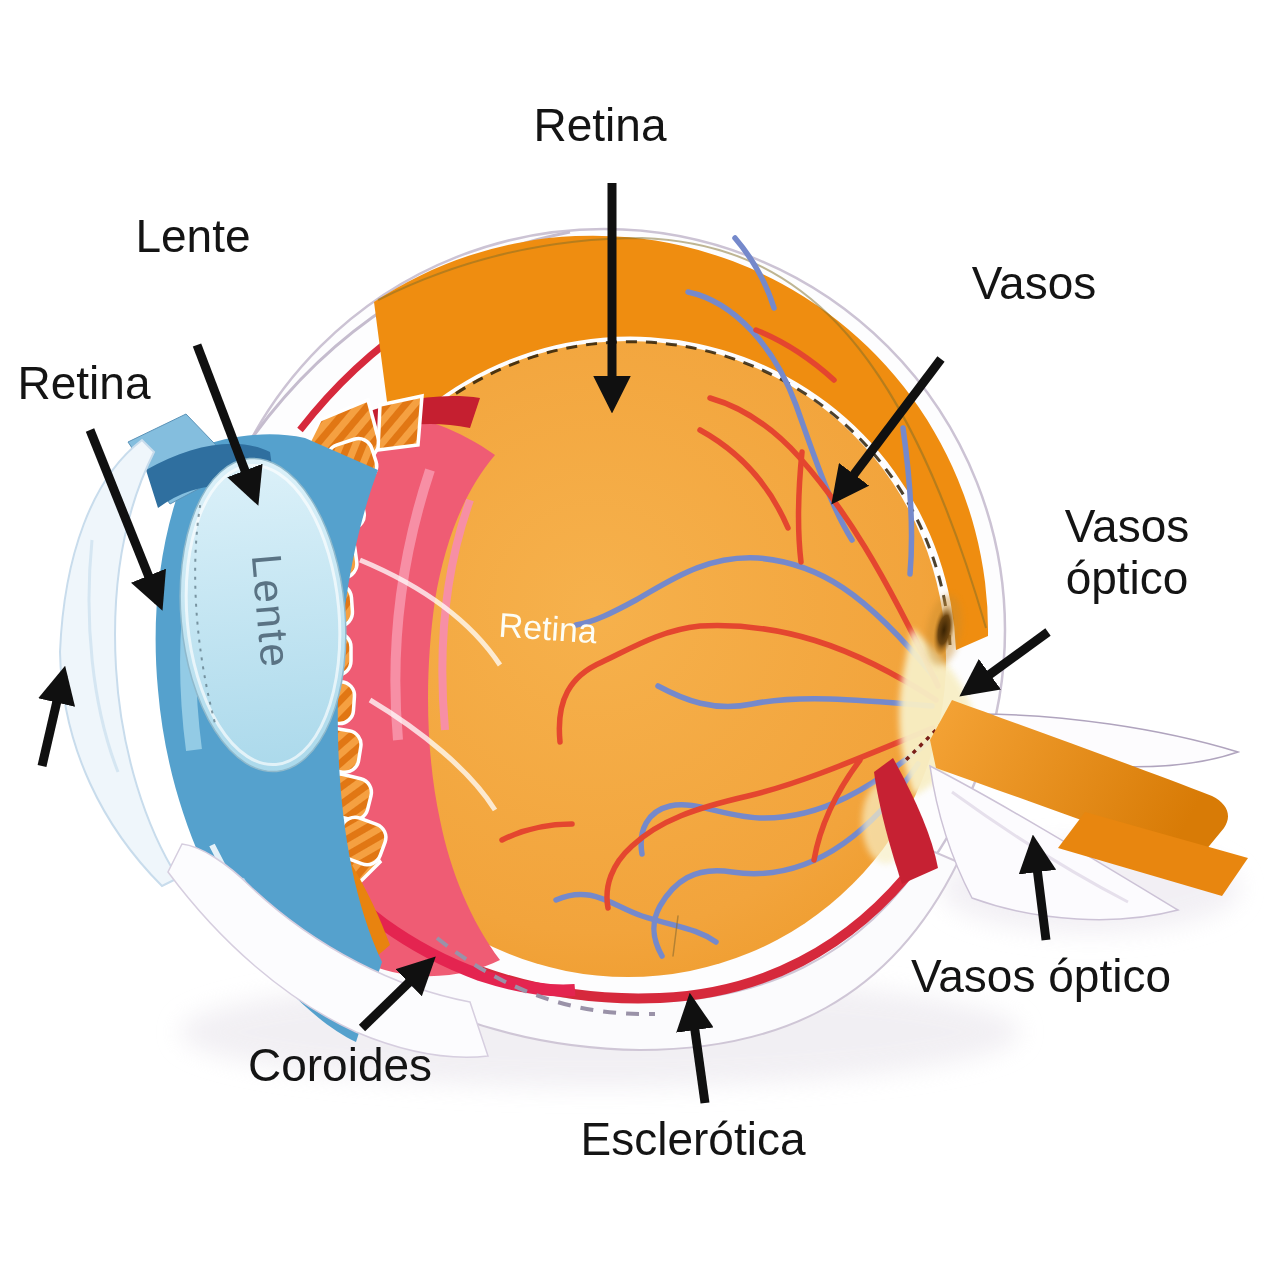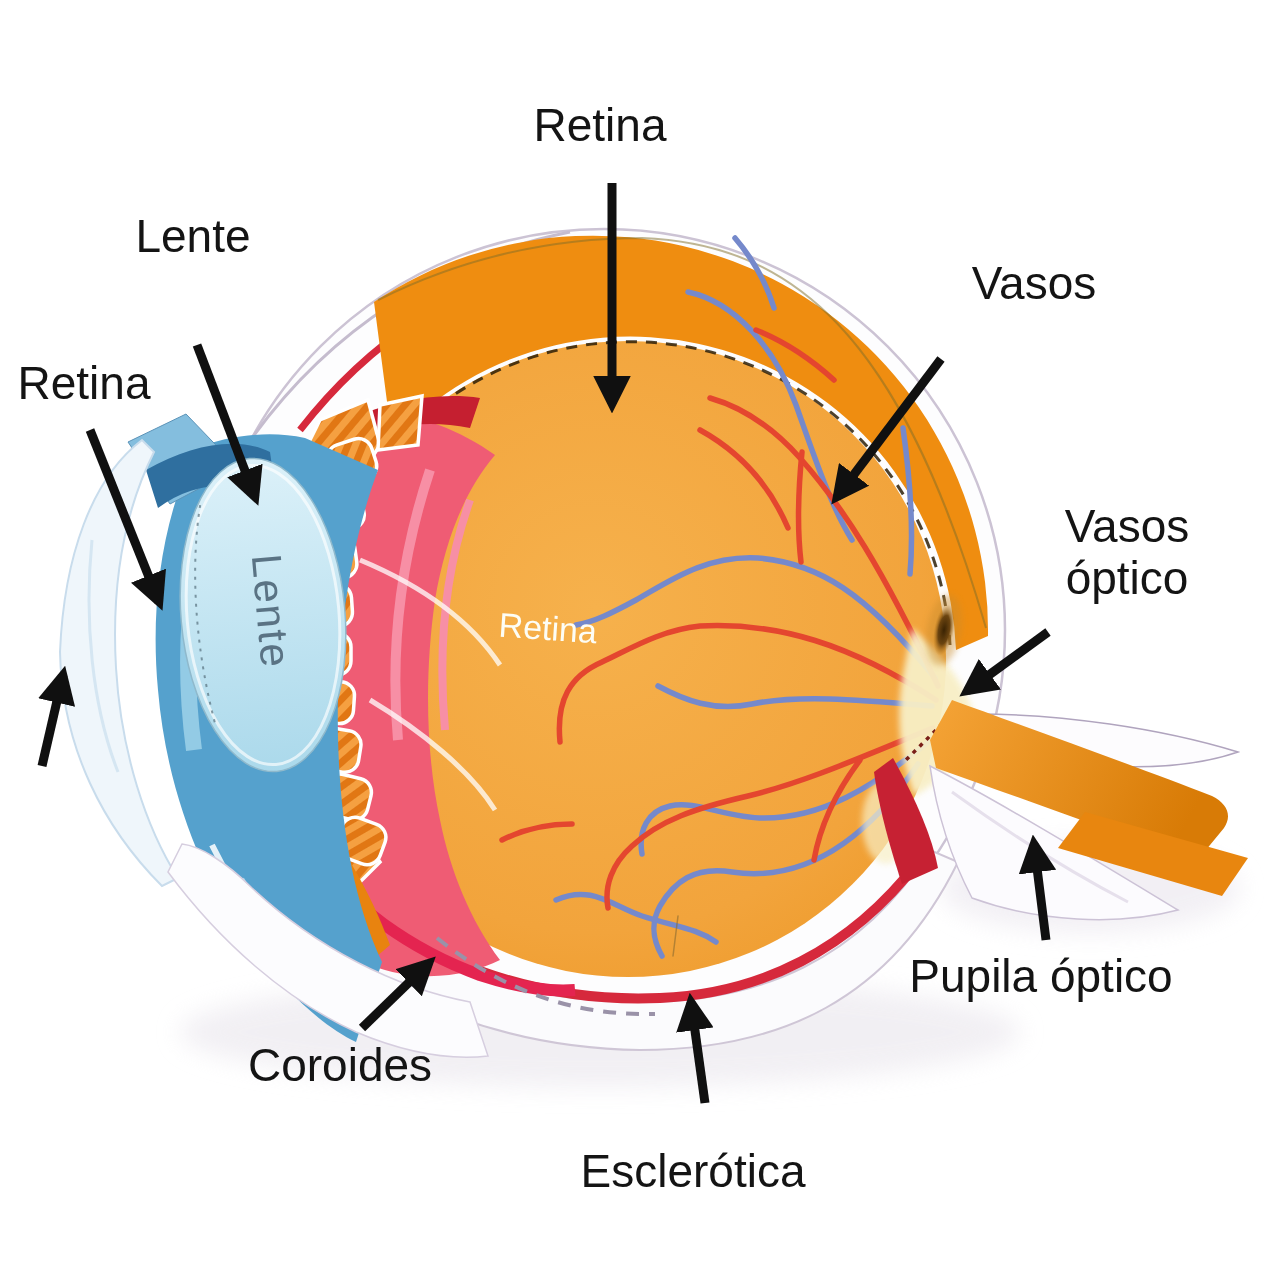--- a/index.html
+++ b/index.html
@@ -190,22 +190,22 @@
     <line x1="1046" y1="940" x2="1034" y2="844" marker-end="url(#ah)"></line>
     <line x1="1048" y1="632" x2="967" y2="691" marker-end="url(#ah)"></line>
     <line x1="941" y1="359" x2="837" y2="497" marker-end="url(#ah)"></line>
   </g>
 </svg>
 
 <div class="lbl" style="left:600px;top:126px">Retina</div>
 <div class="lbl" style="left:193px;top:237px">Lente</div>
 <div class="lbl" style="left:84px;top:384px">Retina</div>
 <div class="lbl" style="left:340px;top:1066px">Coroides</div>
-<div class="lbl" style="left:693px;top:1172px">Esclerótica</div>
-<div class="lbl" style="left:1041px;top:977px">Pupila óptico</div>
+<div class="lbl" style="left:693px;top:1140px">Esclerótica</div>
+<div class="lbl" style="left:1041px;top:977px">Vasos óptico</div>
 <div class="lbl" style="left:1034px;top:284px">
   <div>Vasos</div>
 </div>
 <div class="lbl" style="left:1127px;top:553px">
   <div>Vasos</div>
   <div>óptico</div>
 </div>
 
 </div>
 

